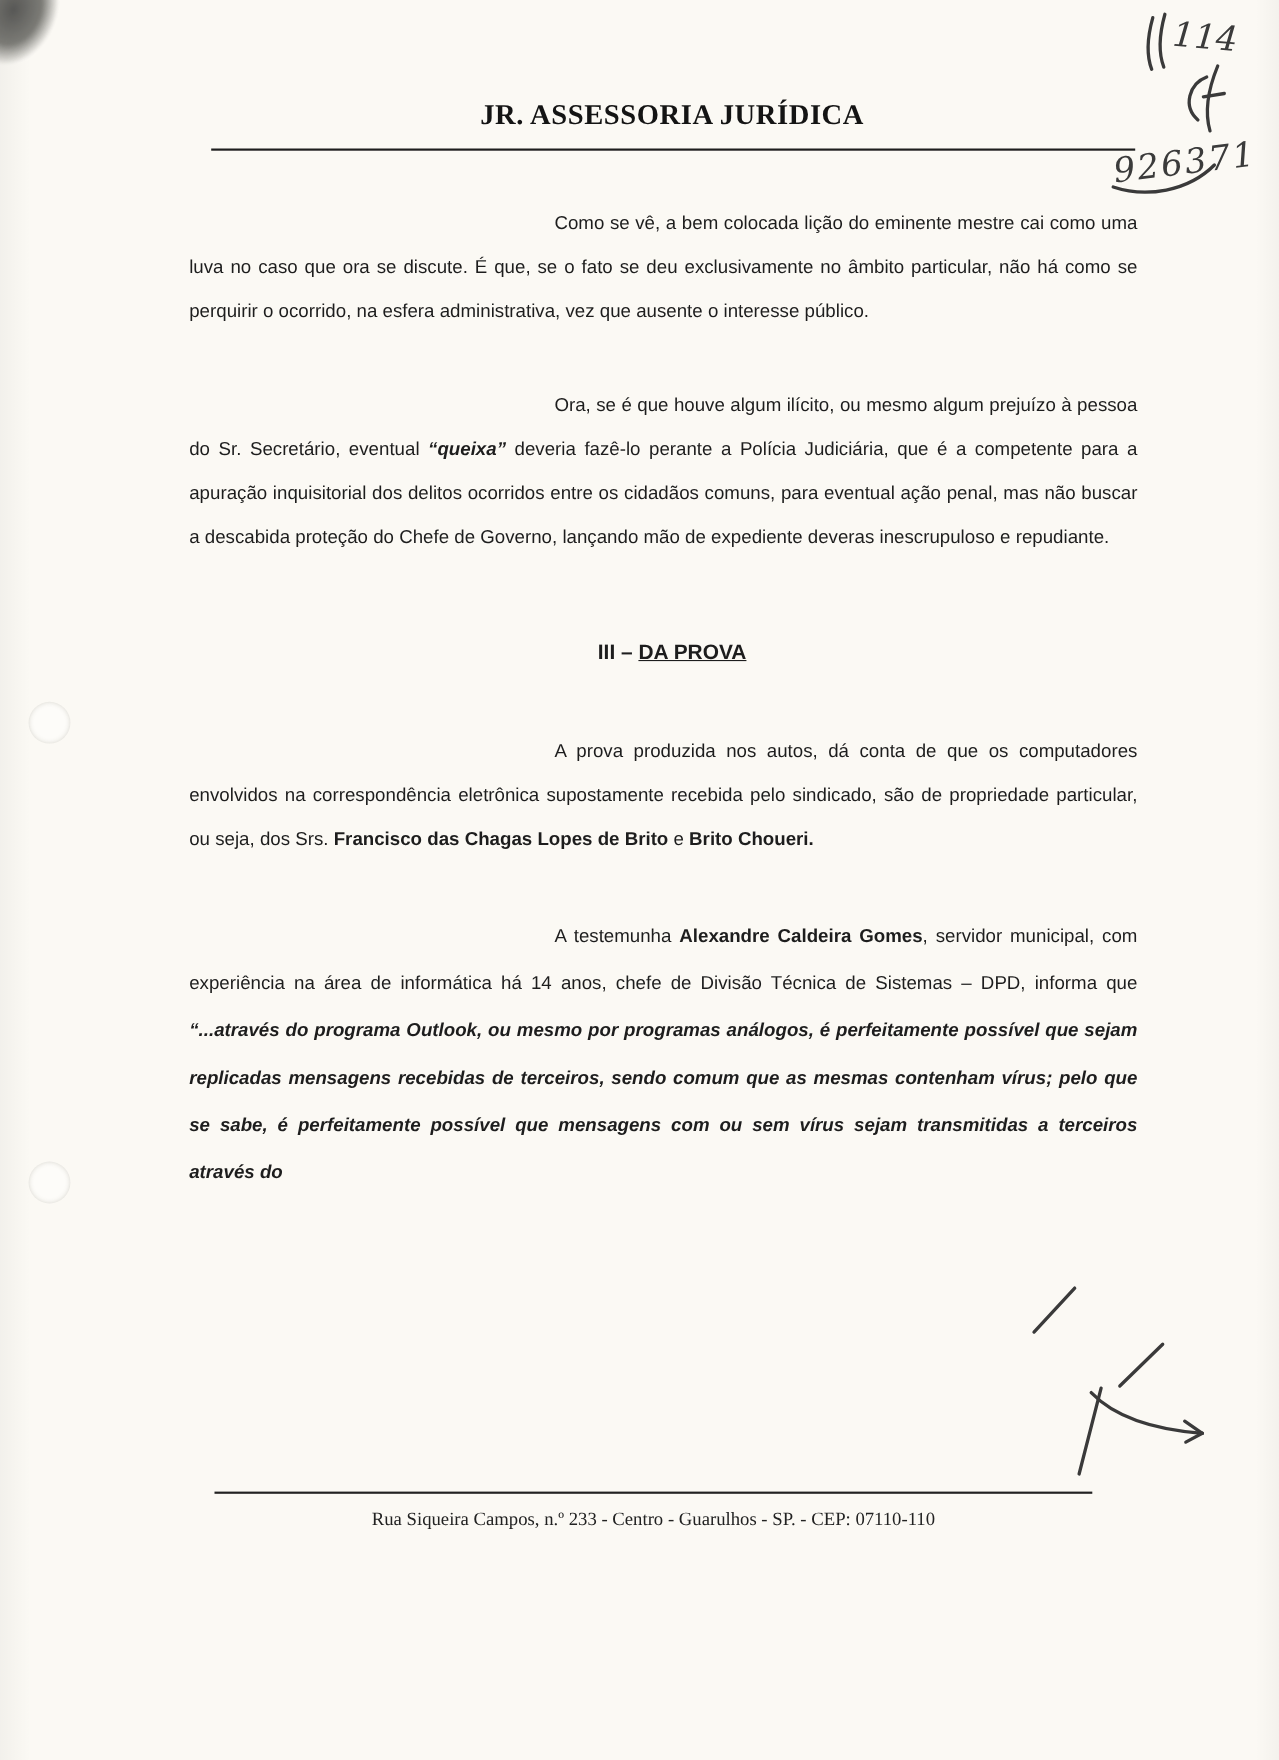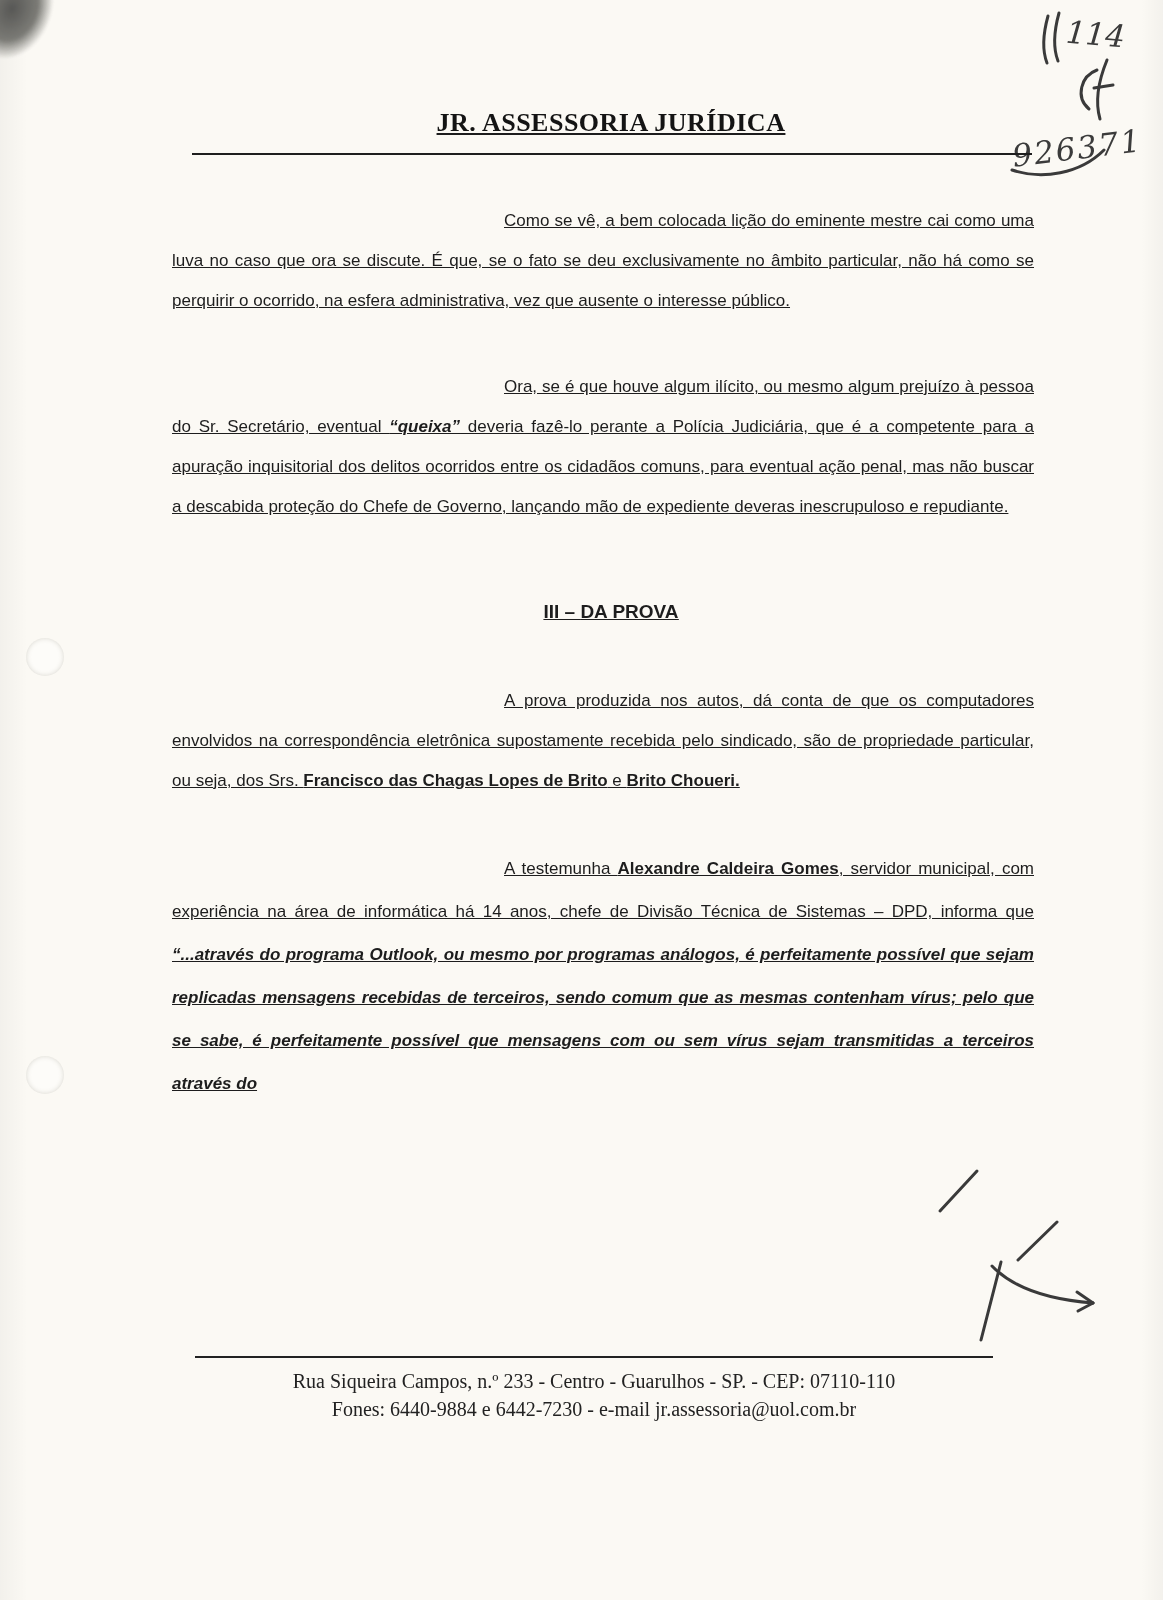--- a/index.html
+++ b/index.html
@@ -20,21 +20,21 @@
     background:radial-gradient(ellipse at 35% 35%, #474745 0%, #6e6e69 45%, rgba(110,110,105,0) 72%);
     transform:rotate(22deg); opacity:.9; filter:blur(1px);
   }
   .hole {
     position:absolute; left:26px; width:38px; height:38px; border-radius:50%;
     background:#fdfcf9; box-shadow:inset 0 0 5px rgba(90,85,70,.22);
   }
   .hole1 { top:638px; } .hole2 { top:1056px; }
 
   
-  .content { position:absolute; left:172px; top:108px; width:878px;text-decoration:underline; }
+  .content { position:absolute; left:172px; top:90px; width:878px; }
 
   .header-title {
     text-align:center;
     font-family:"Liberation Serif", serif;
     font-weight:bold; font-size:26px; letter-spacing:.5px; color:#141414;
   }
   .header-rule { border:0; border-top:2.5px solid #1e1e1e; margin:15px 18px 0 20px; }
 
   .para {
     font-family:"Liberation Sans", sans-serif;
@@ -49,21 +49,21 @@
     font-size:19px; font-weight:bold;
     text-align:center; text-indent:0;
     margin:74px 0 10px 0;
   }
   .section-heading + .para { margin-top:58px; }
 
   
   .footer {
     position:absolute; left:195px; top:1356px; width:798px;
     text-align:center;
-    font-family:"Liberation Serif", serif; font-size:20px; color:#222;
+    font-family:"Liberation Serif", serif; font-size:17px; color:#222;
   }
   .footer-rule { border:0; border-top:2px solid #222; margin:0 0 9px 0; }
   .footer-line { line-height:28px; }
 
   
   .hand {
     position:absolute;
     font-family:"DejaVu Serif", serif; font-style:italic;
     color:#3b3b3b;
   }
@@ -95,21 +95,20 @@
     <h2 class="section-heading"><span style="font-weight: bold;">III – </span><span style="font-weight: bold; text-decoration: underline;">DA PROVA</span></h2>
 
     <p class="para"><span>A prova produzida nos autos, dá conta de que os computadores envolvidos na correspondência eletrônica supostamente recebida pelo sindicado, são de propriedade particular, ou seja, dos Srs. </span><span style="font-weight: bold;">Francisco das Chagas Lopes de Brito</span><span> e </span><span style="font-weight: bold;">Brito Choueri.</span></p>
 
     <p class="para quote"><span>A testemunha </span><span style="font-weight: bold;">Alexandre Caldeira Gomes</span><span>, servidor municipal, com experiência na área de informática há 14 anos, chefe de Divisão Técnica de Sistemas – DPD, informa que </span><span style="font-weight: bold; font-style: italic;">“...através do programa Outlook, ou mesmo por programas análogos, é perfeitamente possível que sejam replicadas mensagens recebidas de terceiros, sendo comum que as mesmas contenham vírus; pelo que se sabe, é perfeitamente possível que mensagens com ou sem vírus sejam transmitidas a terceiros através do</span></p>
   </div>
 
   <div class="footer">
     <hr class="footer-rule">
     <div class="footer-line">Rua Siqueira Campos, n.º 233 - Centro - Guarulhos - SP. - CEP: 07110-110</div>
-    <div class="footer-line">Fones: 6440-9884 e 6442-7230 - e-mail jr.assessoria@uol.com.br</div>
   </div>
 
   <svg class="pen-overlay" width="1163" height="1600" viewBox="0 0 1163 1600">
     <g fill="none" stroke="#3a3a3a" stroke-width="3" stroke-linecap="round">
 
       <path d="M1048,16 C1043,34 1042,50 1047,63"></path>
       <path d="M1059,13 C1054,31 1053,48 1058,61"></path>
 
       <path d="M1097,70 C1081,76 1075,97 1089,109"></path>
       <path d="M1107,60 C1098,82 1095,102 1100,119"></path>

